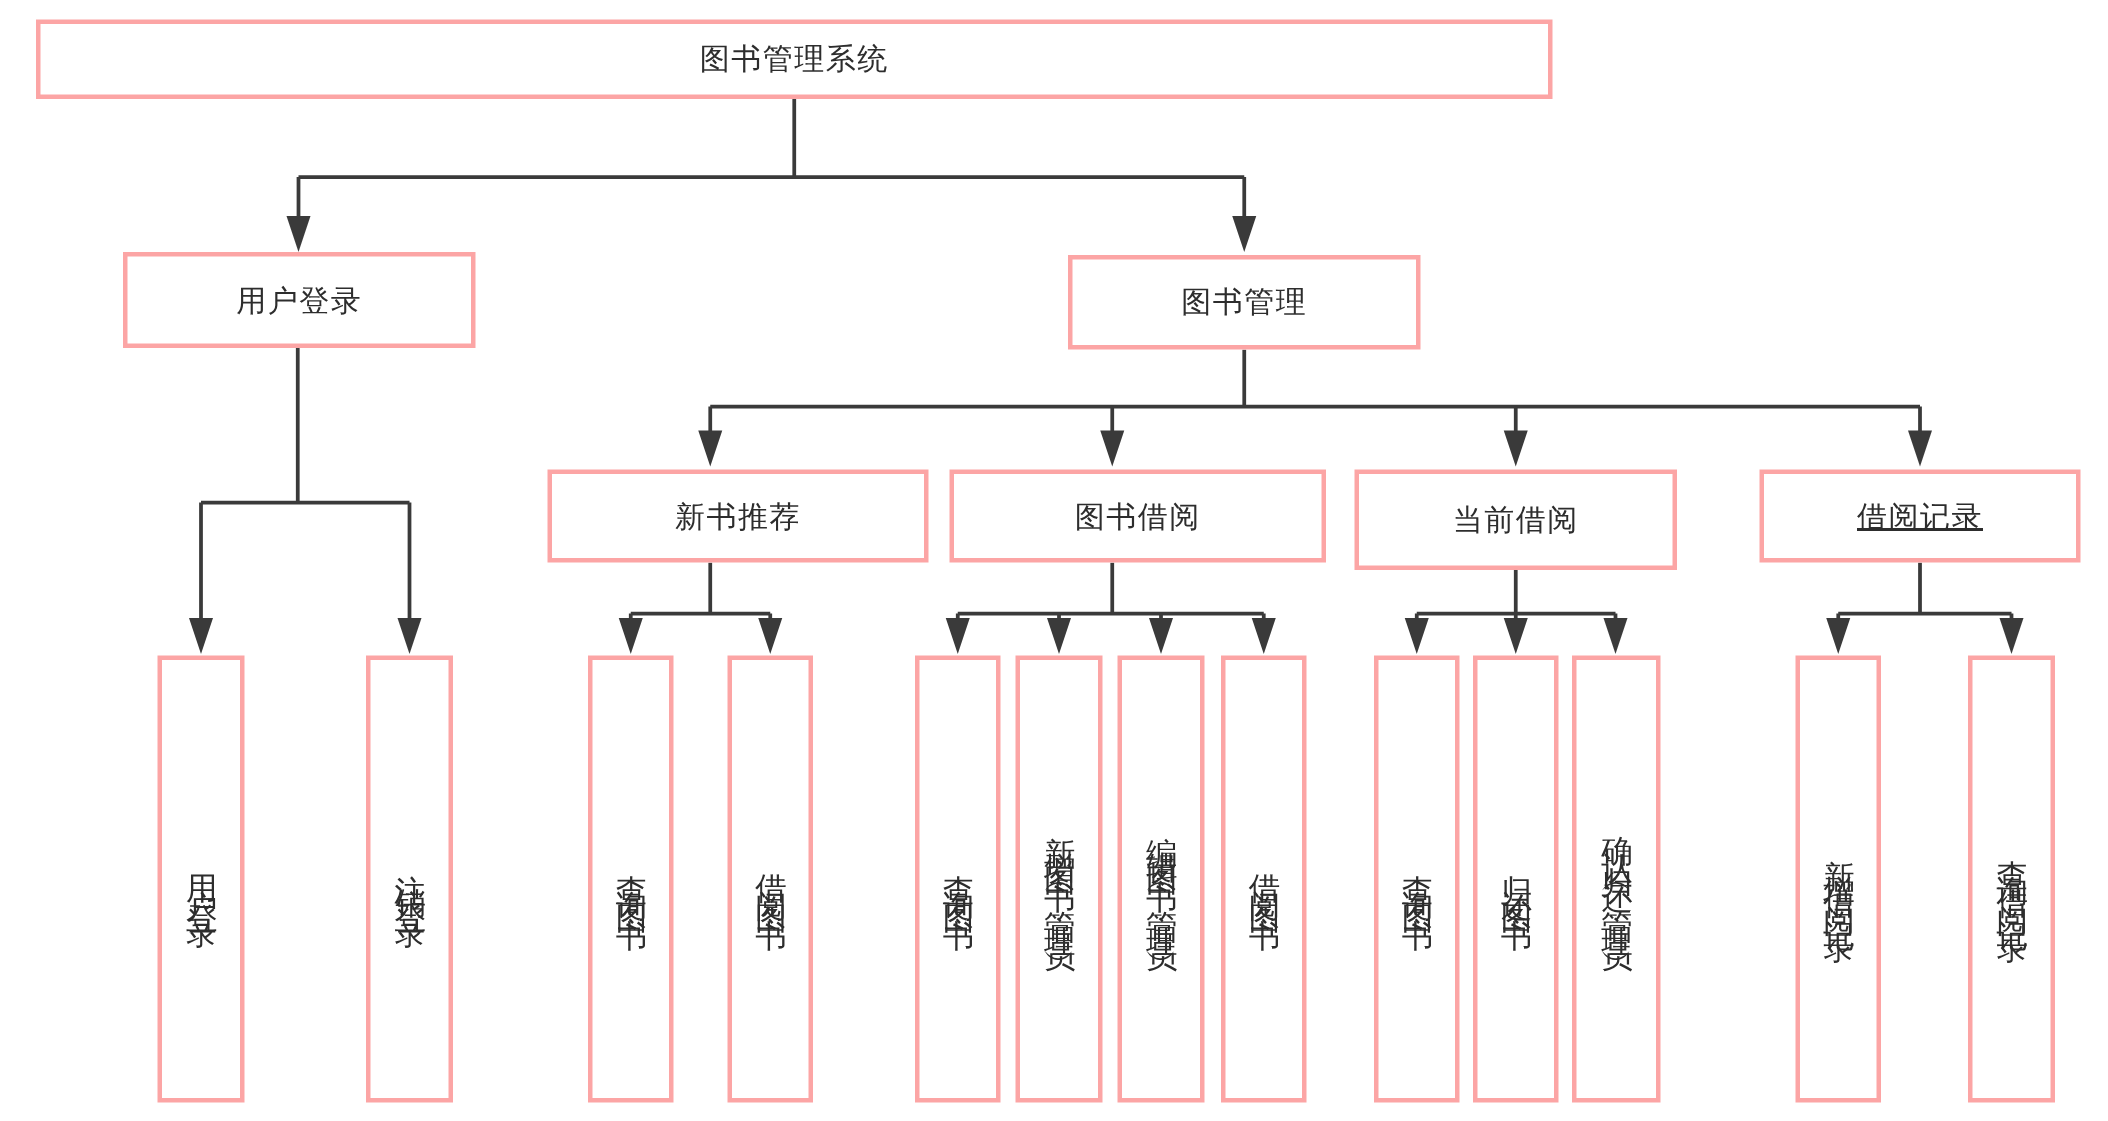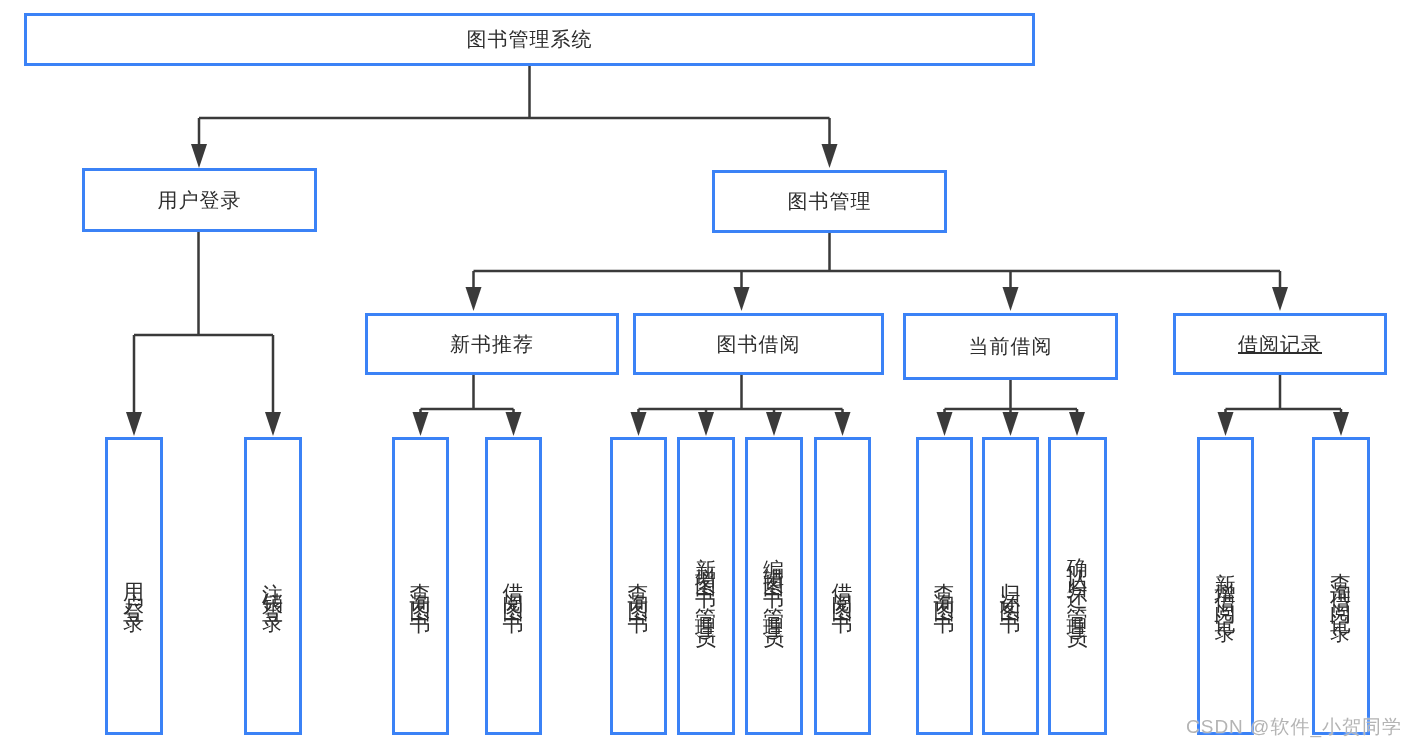--- a/index.html
+++ b/index.html
@@ -7,21 +7,21 @@
     position:relative;
     width:1405px;height:747px;
     background:#ffffff;
     font-family:"Liberation Sans","DejaVu Sans",sans-serif;
     overflow:hidden;
   }
   #wires{position:absolute;left:0;top:0;z-index:0;}
   .node{
     position:absolute;
     box-sizing:border-box;
-    border:3px solid #3b82f6;
+    border:3px solid #fca5a5;
     background:#ffffff;
     display:flex;align-items:center;justify-content:center;
     color:#2d2d2d;
     z-index:1;
   }
   .hbox{font-size:20px;letter-spacing:1px;}
   .vbox{
     writing-mode:vertical-rl;
     text-orientation:mixed;
     font-size:21px;
@@ -170,15 +170,14 @@
     <span>确认归还（管理员）</span>
   </div>
 
   <div class="node vbox n-e1">
     <span>新增借阅记录</span>
   </div>
   <div class="node vbox n-e2">
     <span>查询借阅记录</span>
   </div>
 
-  <div class="watermark">CSDN @软件_小贺同学</div>
 
 </div>
 
 </body></html>

